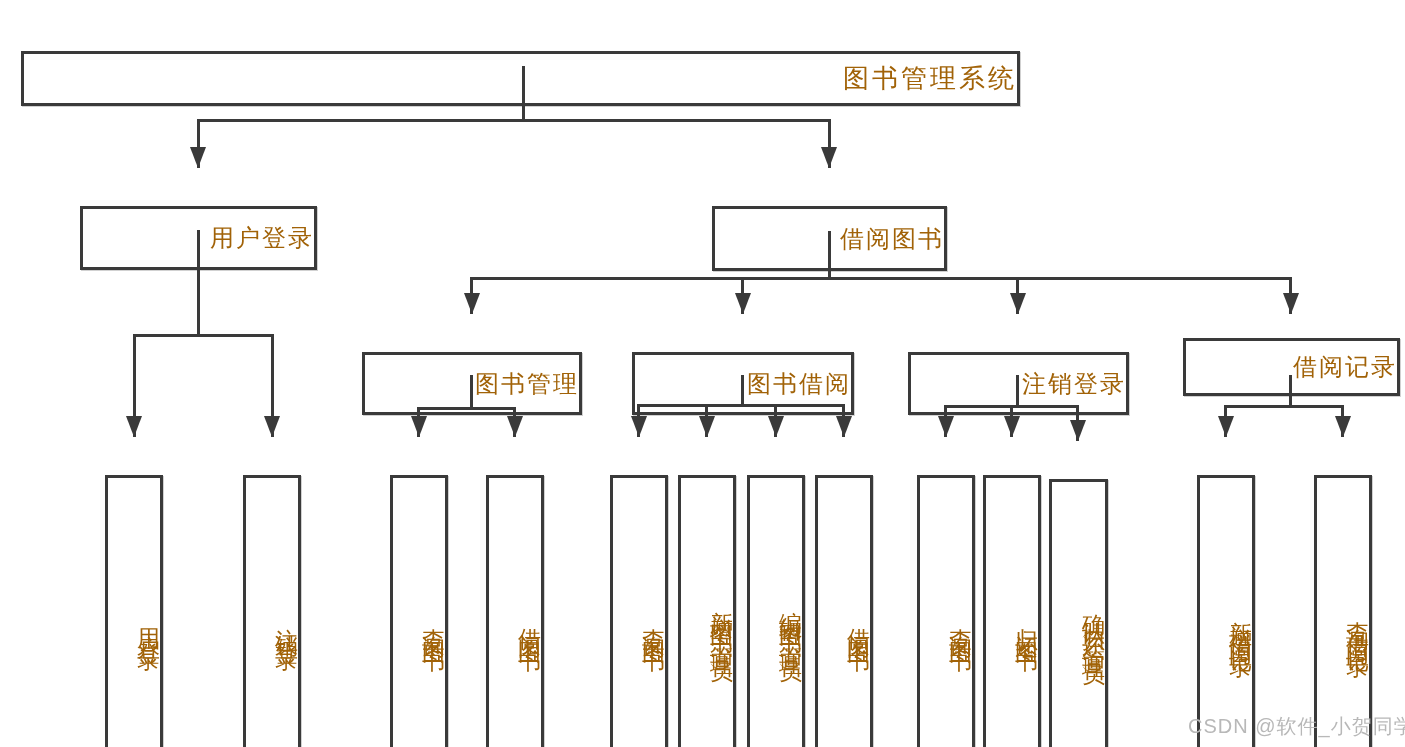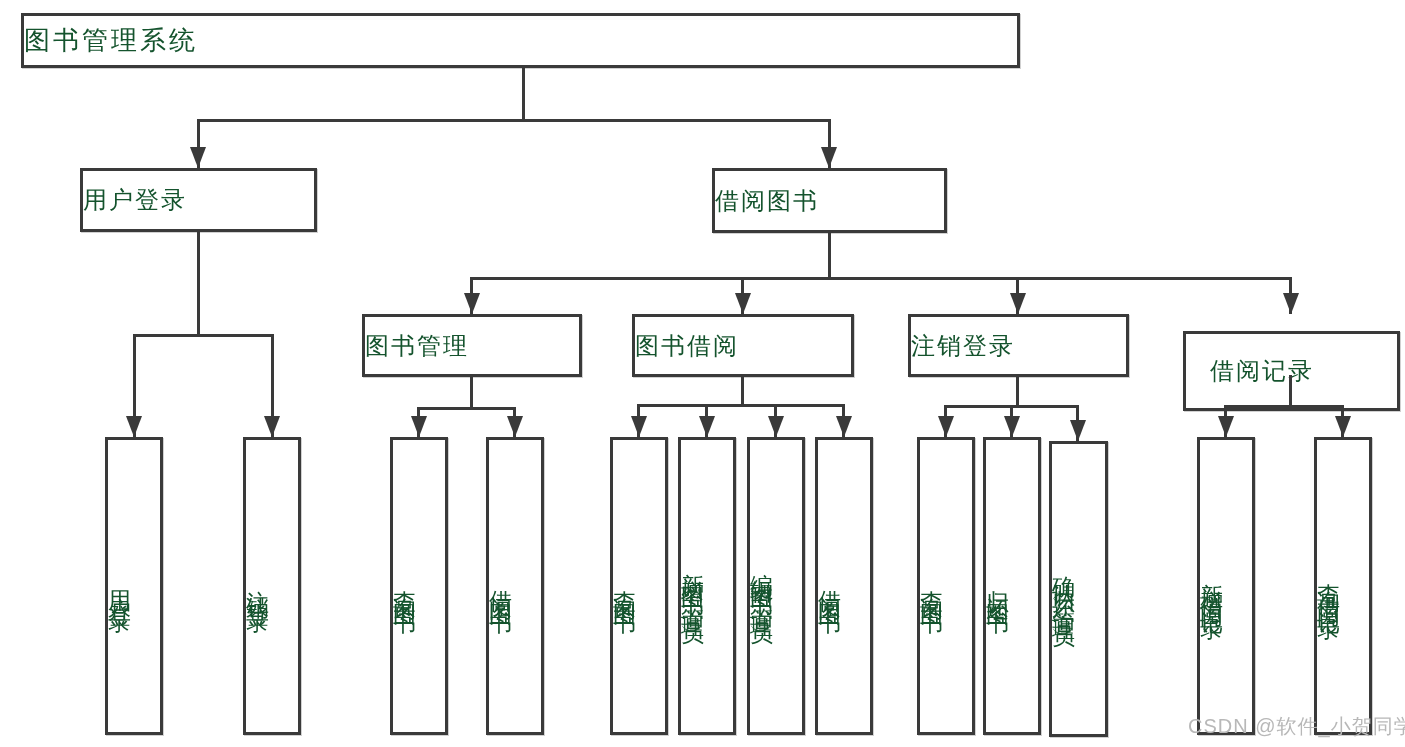--- a/index.html
+++ b/index.html
@@ -11,23 +11,24 @@
     font-family: "Liberation Sans", "DejaVu Sans", sans-serif;
     overflow: hidden;
   }
   .node {
     position: absolute;
     box-sizing: border-box;
     border: 3px solid #3a3a3a;
     background: #ffffff;
     display: flex;
     align-items: center;
-    justify-content: flex-start;
-    color: #14532d;
+    justify-content: flex-end;
+    color: #a16207;
     box-shadow: 1px 1px 0 rgba(0,0,0,0.18);
+    margin-top: 38px;
   }
   .h-label { font-size: 24px; letter-spacing: 2px; white-space: nowrap; }
   .root-label { font-size: 26px; letter-spacing: 3px; }
   .v-label {
     writing-mode: vertical-rl;
     text-orientation: mixed;
     font-size: 23px;
     line-height: 1;
     letter-spacing: 7px;
     white-space: nowrap;
@@ -70,21 +71,21 @@
 
   <div class="node" style="left:362px; top:314px; width:220px; height:63px;">
     <span class="h-label">图书管理</span>
   </div>
   <div class="node" style="left:632px; top:314px; width:222px; height:63px;">
     <span class="h-label">图书借阅</span>
   </div>
   <div class="node" style="left:908px; top:314px; width:221px; height:63px;">
     <span class="h-label">注销登录</span>
   </div>
-  <div class="node" style="left:1183px; top:331px; width:217px; height:80px;padding-left:24px;">
+  <div class="node" style="left:1183px; top:300px; width:217px; height:58px;padding-left:24px;">
     <span class="h-label">借阅记录</span>
   </div>
 
   <div class="node" style="left:105px; top:437px; width:58px; height:298px;">
     <span class="v-label">用户登录</span>
   </div>
   <div class="node" style="left:243px; top:437px; width:58px; height:298px;">
     <span class="v-label">注销登录</span>
   </div>
 

